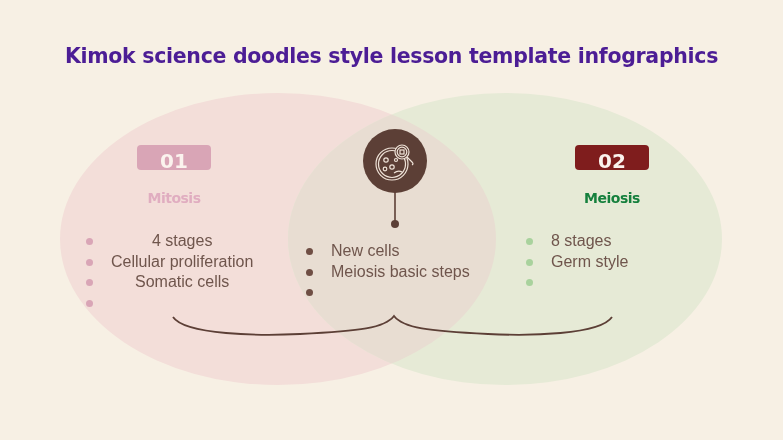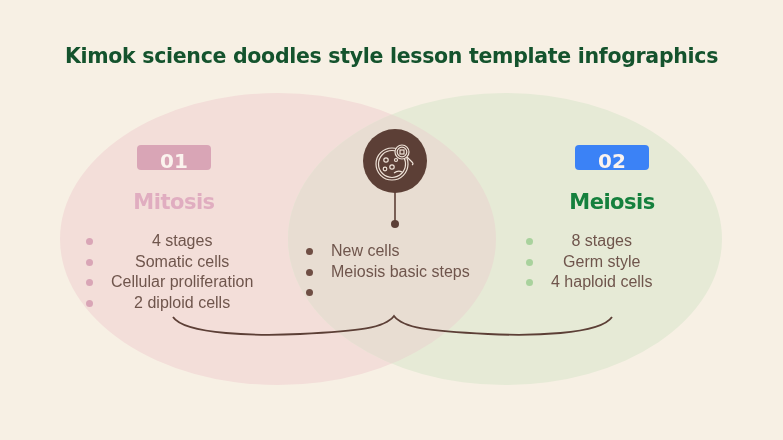--- a/index.html
+++ b/index.html
@@ -8,50 +8,50 @@
       background: #f7f0e4;
       position: relative;
       font-family: "Liberation Sans", sans-serif;
       color: #6a5047;
     }
     .title {
       position: absolute; left: 0; top: 44px; width: 783px;
       text-align: center;
       font-family: "DejaVu Sans", sans-serif;
       font-weight: bold; font-size: 20.5px; letter-spacing: -0.3px;
-      color: #14532d;
+      color: #4c1d95;
     }
     svg.bg { position: absolute; left: 0; top: 0; }
     .badge {
       position: absolute; width: 74px; height: 25px; border-radius: 4px;
       color: #fbf3ee; font-family: "DejaVu Sans", sans-serif; font-weight: bold;
       font-size: 20px; line-height: 33px; text-align: center;
     }
     .badge.pink { left: 137px; top: 145px; background: #d9a5b6; }
-    .badge.green { left: 575px; top: 145px; background: #3b82f6; }
+    .badge.green { left: 575px; top: 145px; background: #7f1d1d; }
     .heading {
       position: absolute; width: 200px; text-align: center;
-      font-family: "DejaVu Sans", sans-serif; font-weight: bold; font-size: 21px;
+      font-family: "DejaVu Sans", sans-serif; font-weight: bold; font-size: 14px;
       letter-spacing: -0.5px;
     }
     .heading.pink { left: 74px; top: 190px; color: #e0adc0; }
     .heading.green { left: 512px; top: 190px; color: #15803d; }
     ul.list { position: absolute; list-style: none; margin: 0; padding: 0; }
     ul.list li {
       position: relative; padding-left: 25px; height: 20.6px; line-height: 20.6px;
       font-size: 16px; color: #6f554c; white-space: nowrap;
     }
     ul.list li .dot {
       position: absolute; left: 0; top: 7px; width: 7px; height: 7px; border-radius: 50%;
     }
     ul.left { left: 86px; top: 231px; text-align: center; }
     ul.left li .dot { background: #d9a5b6; }
     ul.center { left: 306px; top: 241px; }
     ul.center li .dot { background: #6f4e44; }
-    ul.right { left: 526px; top: 231px; text-align: center; }
+    ul.right { left: 526px; top: 231px; }
     ul.right li .dot { background: #a9d29d; }
   </style>
 </head>
 <body>
 
 <svg class="bg" width="783" height="440" viewBox="0 0 783 440">
   <ellipse cx="278" cy="239" rx="218" ry="146" fill="#f3ded9"></ellipse>
   <ellipse cx="505" cy="239" rx="217" ry="146" fill="#e6ead6"></ellipse>
   <clipPath id="clipL">
       <ellipse cx="278" cy="239" rx="218" ry="146"></ellipse>
@@ -80,30 +80,30 @@
     </g>
   </g>
 </svg>
 
 <div class="title">Kimok science doodles style lesson template infographics</div>
 
 <div class="badge pink">01</div>
 <div class="heading pink">Mitosis</div>
 <ul class="list left">
   <li><span class="dot"></span><span>4 stages</span></li>
+  <li><span class="dot"></span><span>Cellular proliferation</span></li>
   <li><span class="dot"></span><span>Somatic cells</span></li>
-  <li><span class="dot"></span><span>Cellular proliferation</span></li>
-  <li><span class="dot"></span><span>2 diploid cells</span></li>
+  <li><span class="dot"></span></li>
 </ul>
 
 <ul class="list center">
   <li><span class="dot"></span><span>New cells</span></li>
   <li><span class="dot"></span><span>Meiosis basic steps</span></li>
   <li><span class="dot"></span></li>
 </ul>
 
 <div class="badge green">02</div>
 <div class="heading green">Meiosis</div>
 <ul class="list right">
   <li><span class="dot"></span><span>8 stages</span></li>
   <li><span class="dot"></span><span>Germ style</span></li>
-  <li><span class="dot"></span><span>4 haploid cells</span></li>
+  <li><span class="dot"></span></li>
 </ul>
 
 </body></html>

